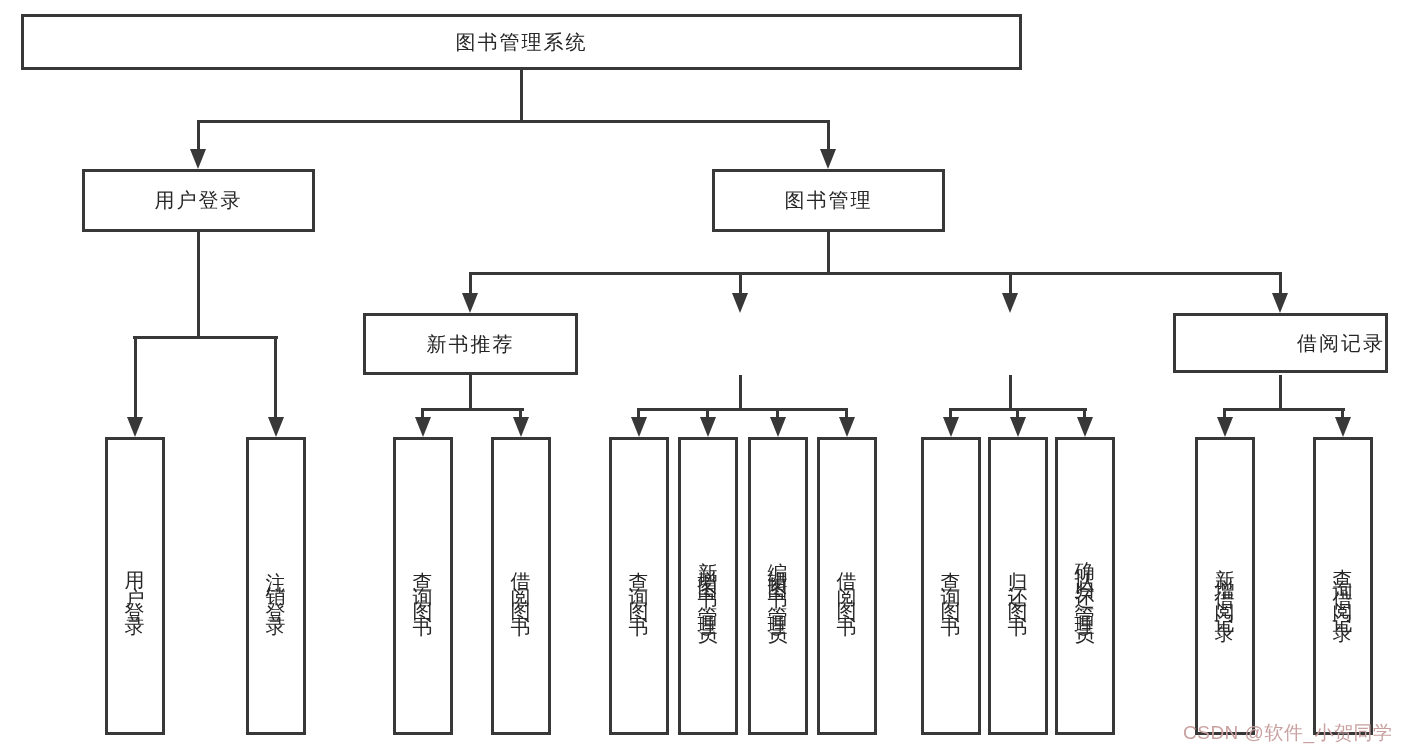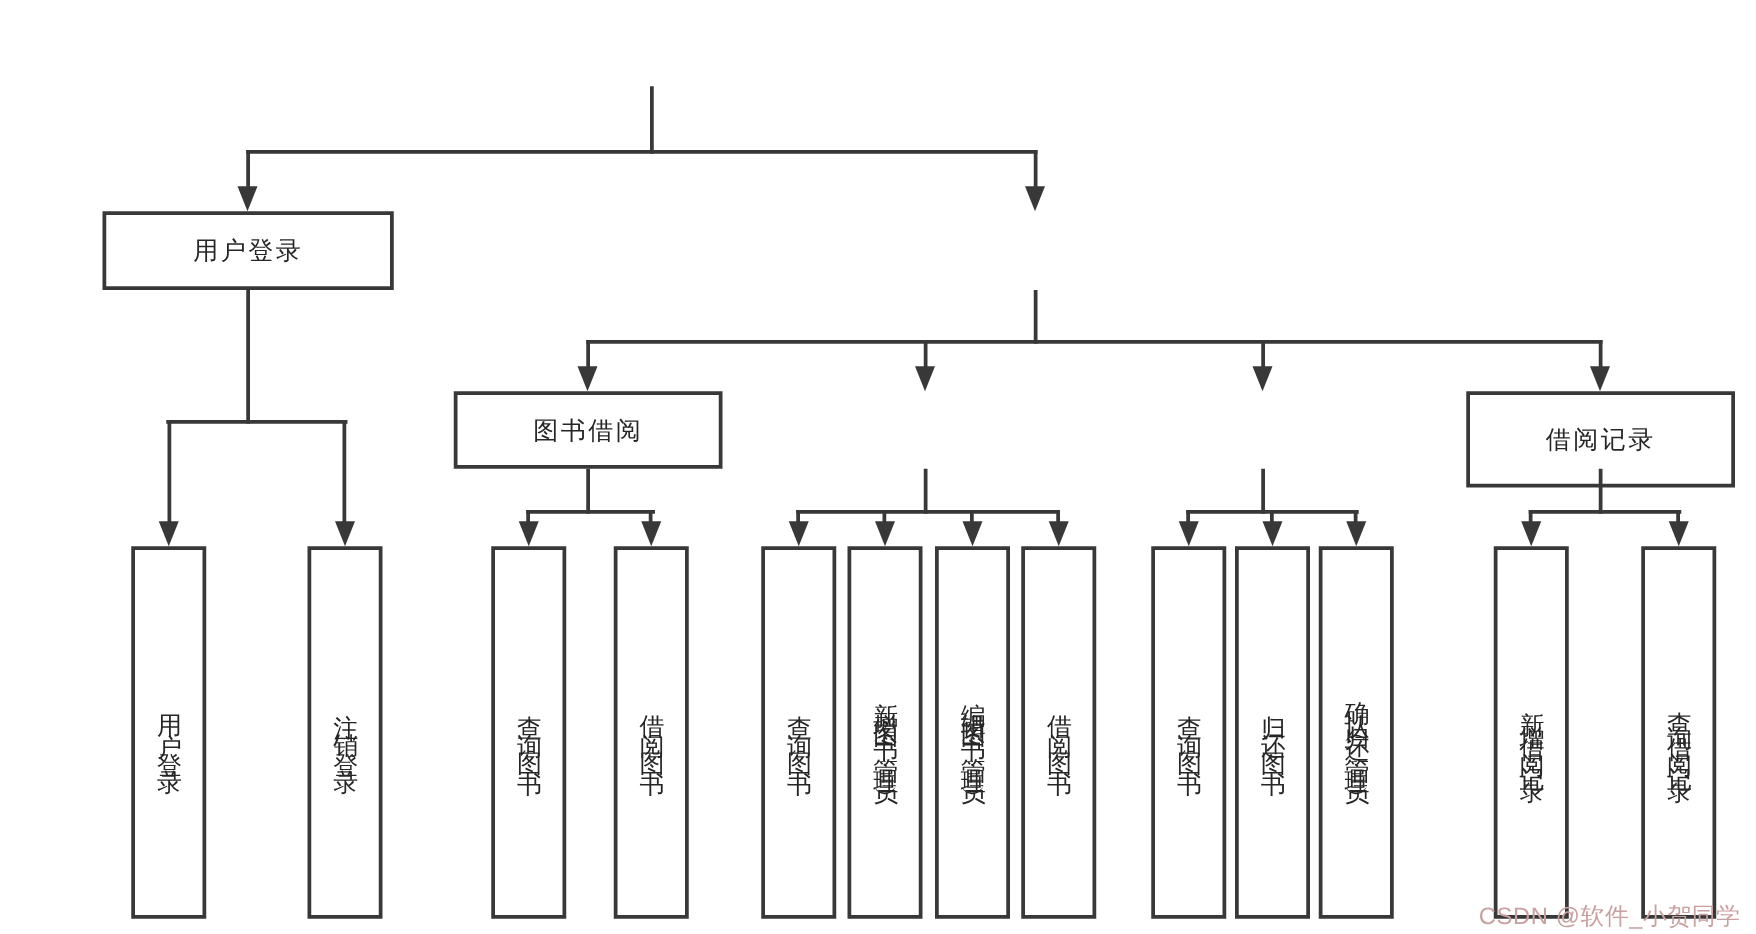--- a/index.html
+++ b/index.html
@@ -70,30 +70,36 @@
     letter-spacing: 0.5px;
     color: var(--watermark);
     white-space: nowrap;
   }
 </style>
 </head>
 <body>
 
 <div class="canvas">
 
+  <div class="box" style="left:21px; top:14px; width:1001px; height:56px;">
+    <span>图书管理系统</span>
+  </div>
 
   <div class="vline" style="left:520px; top:69px;  height:54px;"></div>
   <div class="hline" style="left:197px; top:120px; width:633px;"></div>
   <div class="vline" style="left:197px; top:120px; height:33px;"></div>
   <div class="vline" style="left:827px; top:120px; height:33px;"></div>
   <div class="arrow" style="left:190px; top:149px;"></div>
   <div class="arrow" style="left:820px; top:149px;"></div>
 
   <div class="box" style="left:82px; top:169px; width:233px; height:63px;">
     <span>用户登录</span>
+  </div>
+  <div class="box" style="left:712px; top:169px; width:233px; height:63px;">
+    <span>图书管理</span>
   </div>
 
   <div class="vline" style="left:197px; top:232px; height:107px;"></div>
   <div class="hline" style="left:133px; top:336px; width:145px;"></div>
   <div class="vline" style="left:134px; top:336px; height:84px;"></div>
   <div class="vline" style="left:274px; top:336px; height:84px;"></div>
   <div class="arrow" style="left:127px; top:417px;"></div>
   <div class="arrow" style="left:268px; top:417px;"></div>
 
   <div class="vline" style="left:827px;  top:232px; height:43px;"></div>
@@ -101,23 +107,23 @@
   <div class="vline" style="left:469px;  top:272px; height:24px;"></div>
   <div class="vline" style="left:739px;  top:272px; height:24px;"></div>
   <div class="vline" style="left:1009px; top:272px; height:24px;"></div>
   <div class="vline" style="left:1279px; top:272px; height:24px;"></div>
   <div class="arrow" style="left:462px;  top:293px;"></div>
   <div class="arrow" style="left:732px;  top:293px;"></div>
   <div class="arrow" style="left:1002px; top:293px;"></div>
   <div class="arrow" style="left:1272px; top:293px;"></div>
 
   <div class="box" style="left:363px; top:313px; width:215px; height:62px;">
-    <span>图书借阅</span>
-  </div>
-  <div class="box" style="left:1173px; top:313px; width:215px; height:77px;">
+    <span>新书推荐</span>
+  </div>
+  <div class="box" style="left:1173px; top:313px; width:215px; height:60px;justify-content:flex-end;">
     <span>借阅记录</span>
   </div>
 
   <div class="vline" style="left:469px; top:375px; height:36px;"></div>
   <div class="hline" style="left:421px; top:408px; width:103px;"></div>
   <div class="vline" style="left:421px; top:408px; height:12px;"></div>
   <div class="vline" style="left:519px; top:408px; height:12px;"></div>
   <div class="arrow" style="left:415px; top:417px;"></div>
   <div class="arrow" style="left:513px; top:417px;"></div>
 

